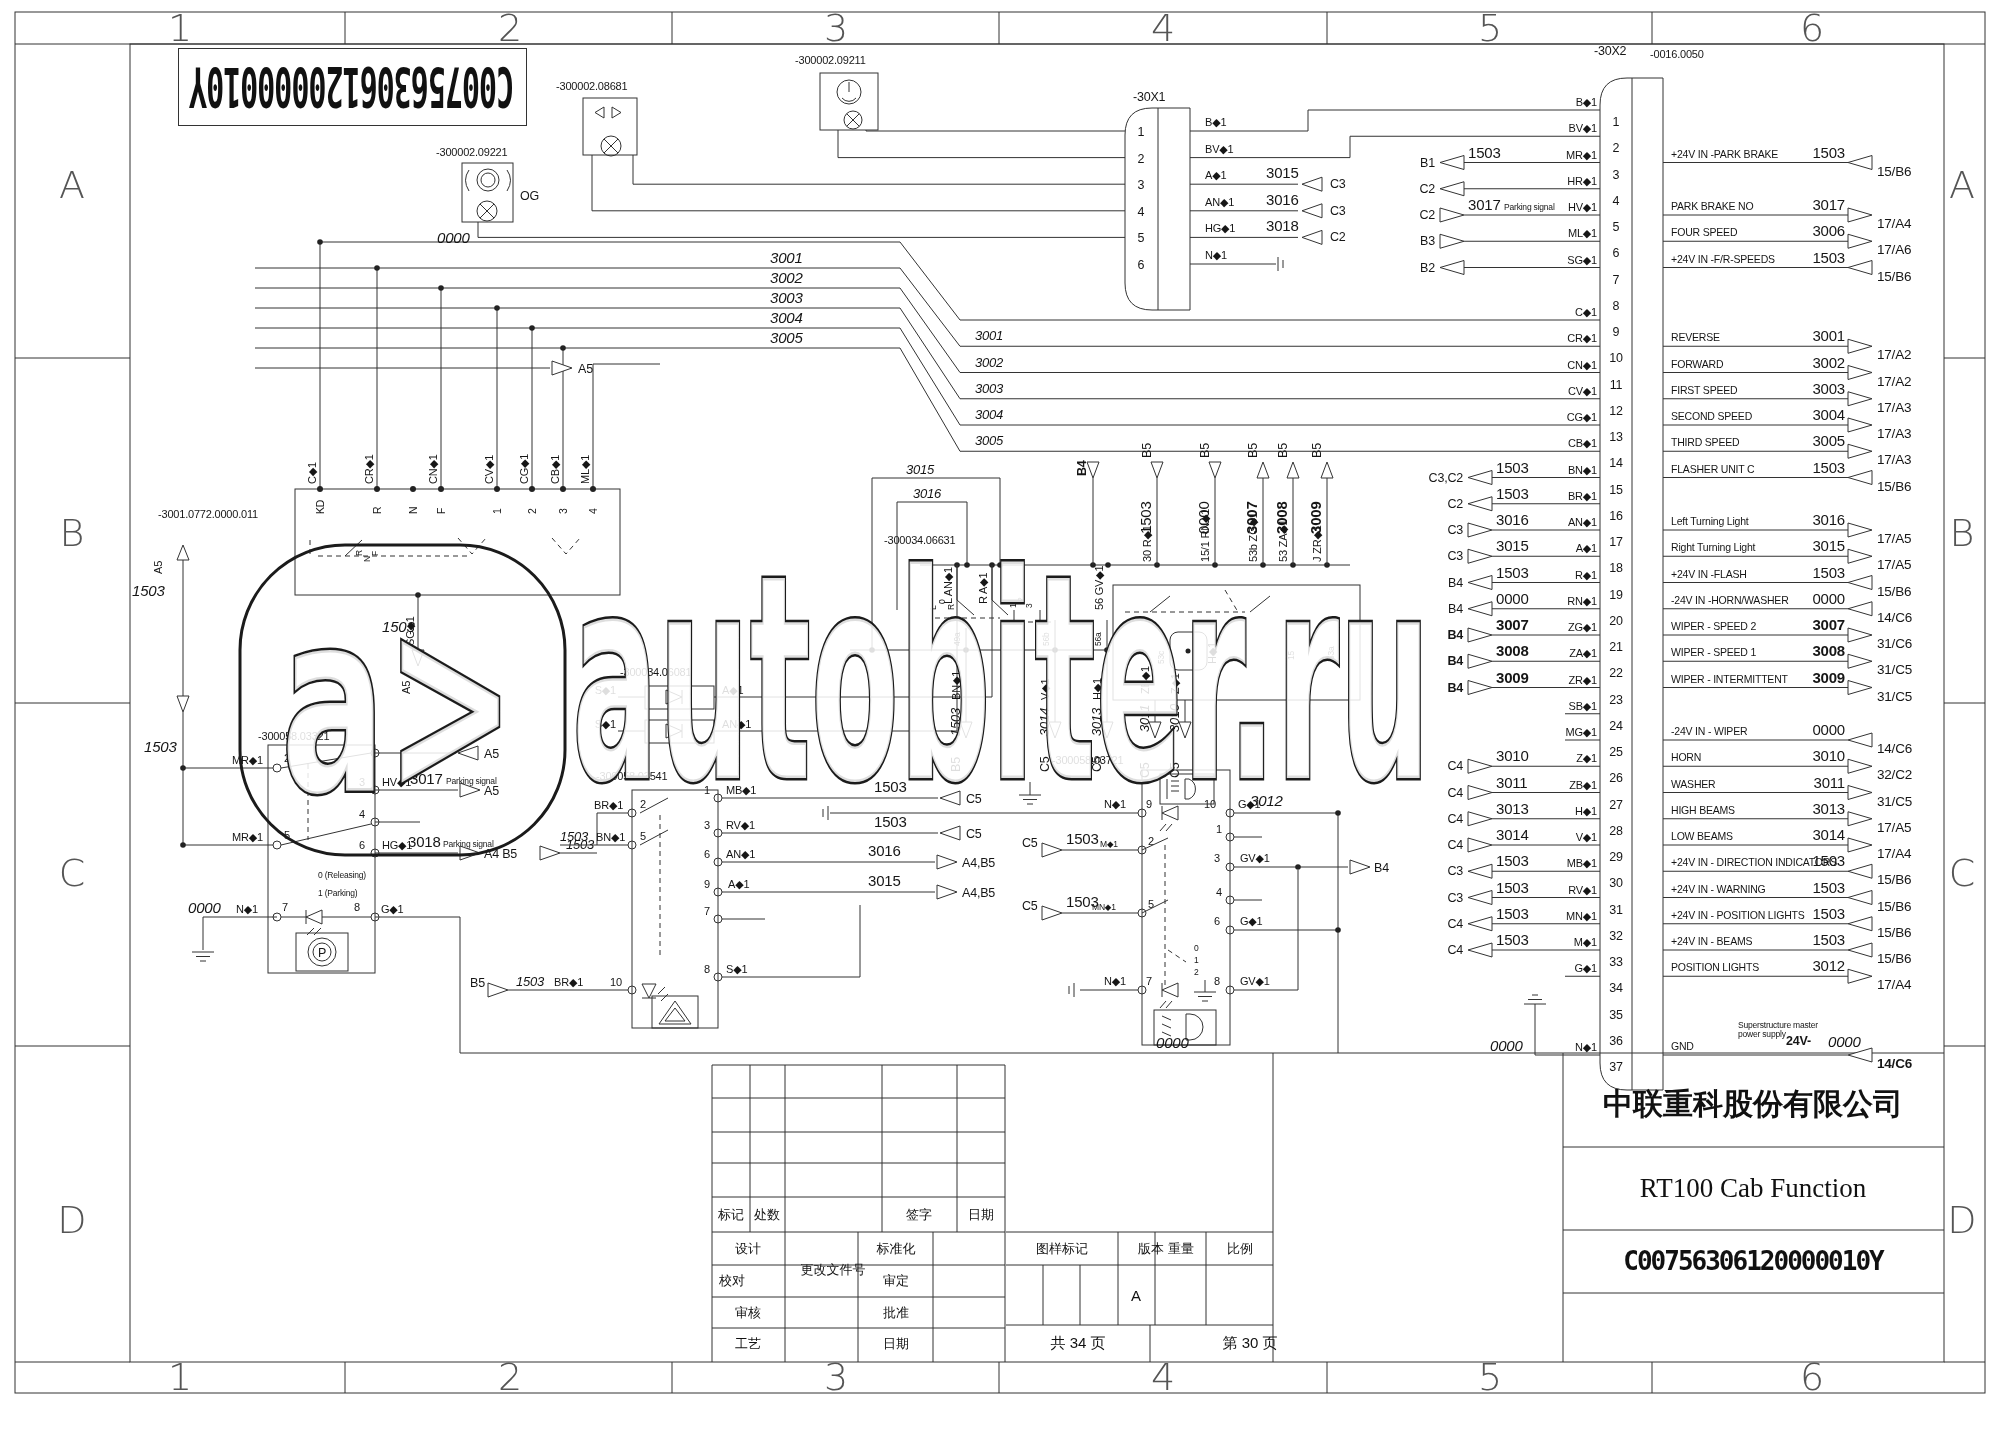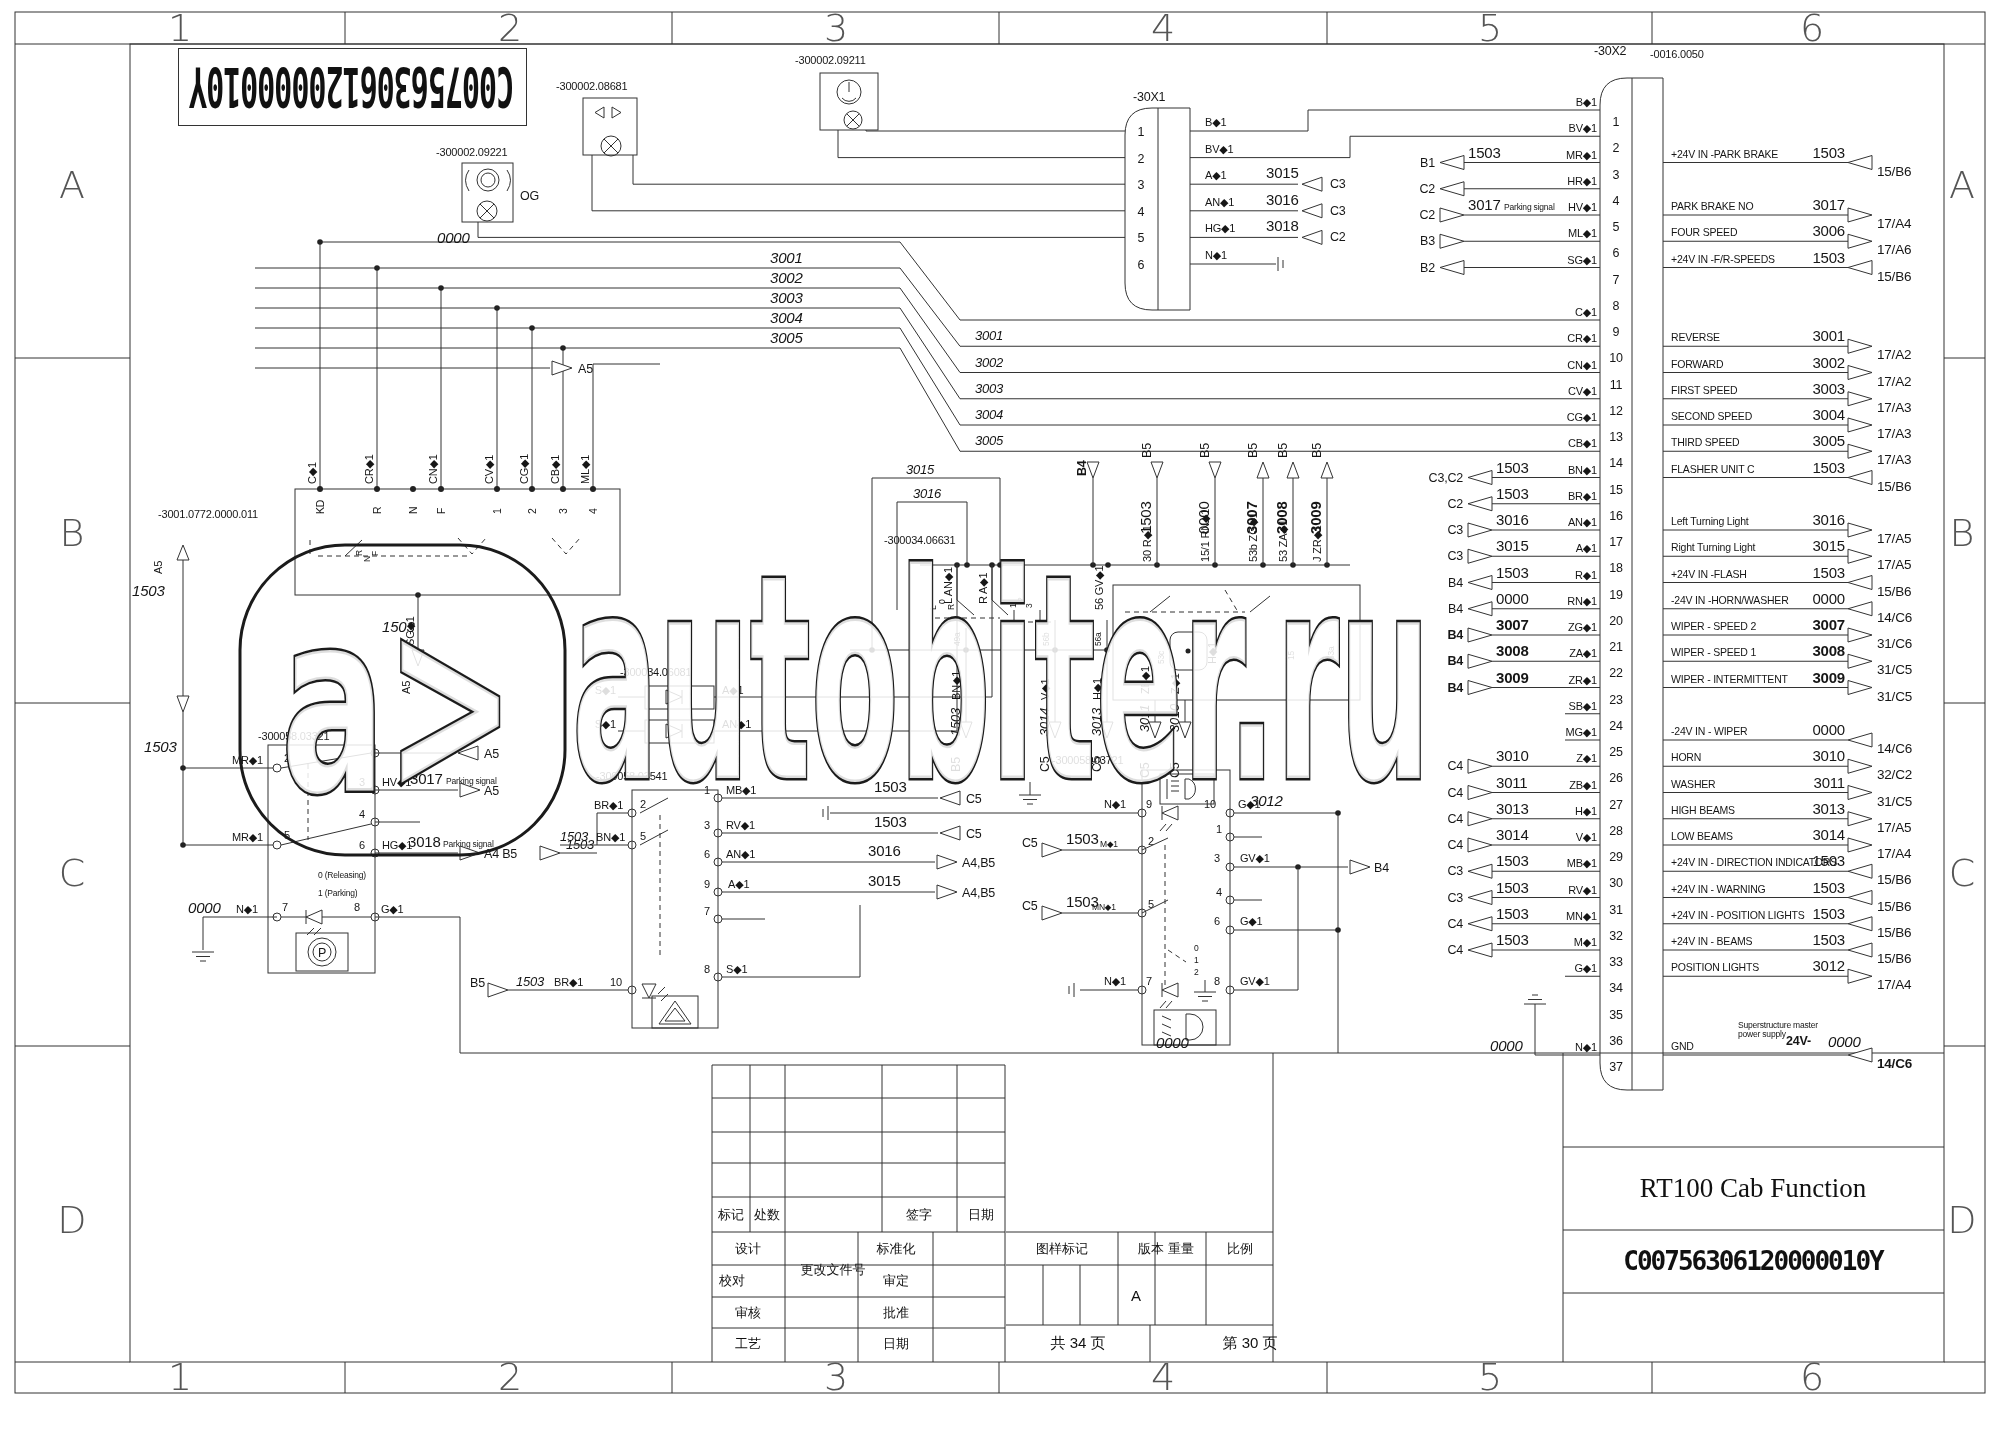--- a/index.html
+++ b/index.html
@@ -842,20 +842,21 @@
       <div class="lbl gnum" style="left: 72px; top: 185px;">A</div>
       <div class="lbl gnum" style="left: 1962px; top: 185px;">A</div>
       <div class="lbl gnum" style="left: 72px; top: 533px;">B</div>
       <div class="lbl gnum" style="left: 1962px; top: 533px;">B</div>
       <div class="lbl gnum" style="left: 72px; top: 873px;">C</div>
       <div class="lbl gnum" style="left: 1962px; top: 873px;">C</div>
       <div class="lbl gnum" style="left: 72px; top: 1220px;">D</div>
       <div class="lbl gnum" style="left: 1962px; top: 1220px;">D</div>
     </div>
 
+  <div class="lbl tb-company" style="left:1753px;top:1104px">中联重科股份有限公司</div>
   <div class="lbl tb-title" style="left:1753px;top:1188px">RT100 Cab Function</div>
   <div class="lbl tb-num" style="left:1753px;top:1261px">C00756306120000010Y</div>
 
   <div class="lbl tb-s" style="left:731px;top:1215px">标记</div>
   <div class="lbl tb-s" style="left:767px;top:1215px">处数</div>
   <div class="lbl tb-s" style="left:833px;top:1270px">更改文件号</div>
   <div class="lbl tb-s" style="left:919px;top:1215px">签字</div>
   <div class="lbl tb-s" style="left:981px;top:1215px">日期</div>
 
   <div class="lbl tb-s" style="left:748px;top:1249px">设计</div>

